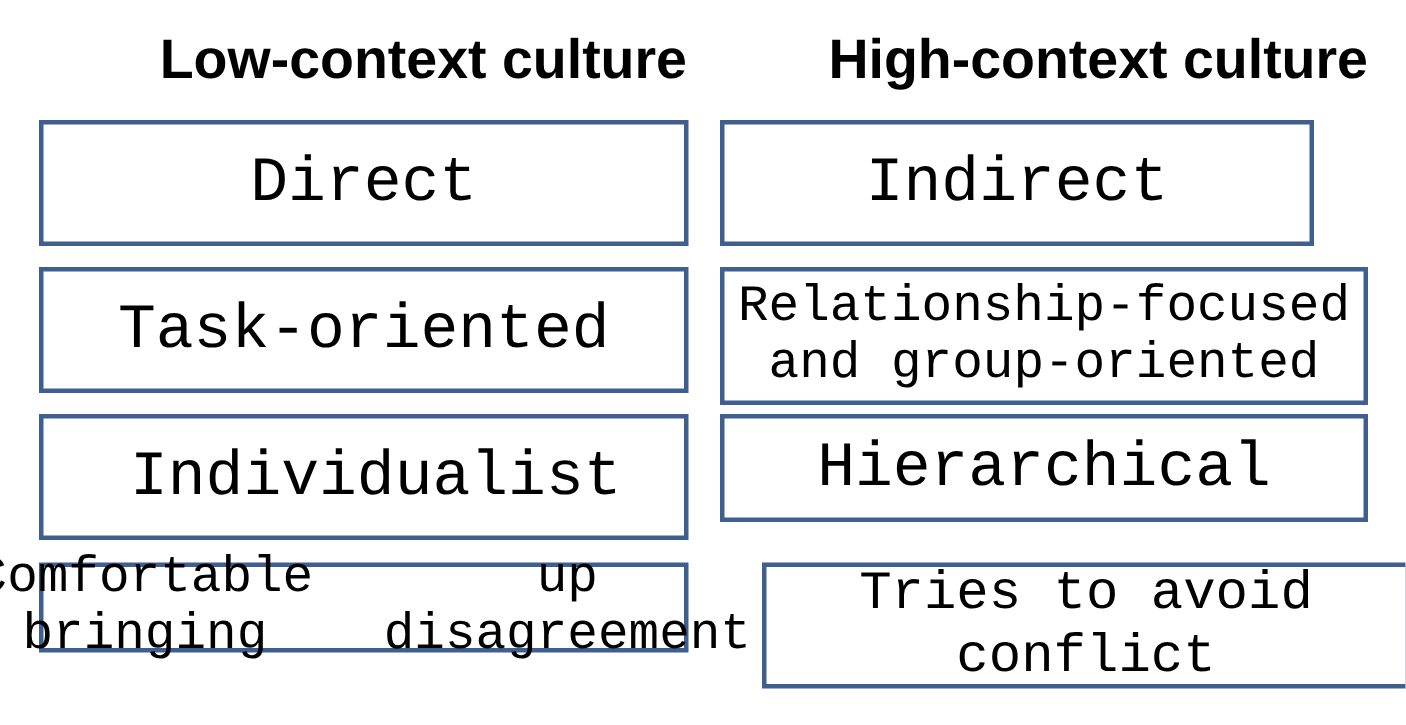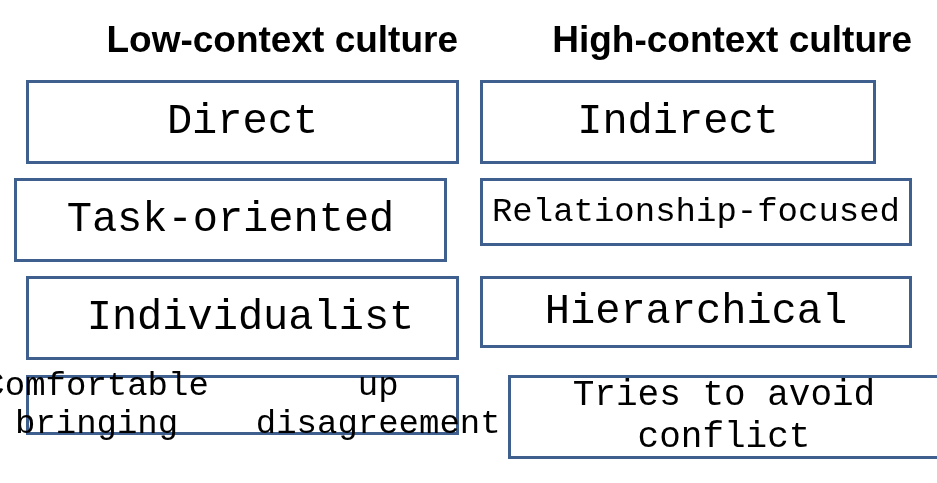--- a/index.html
+++ b/index.html
@@ -18,35 +18,36 @@
 </style>
 </head>
 <body>
 
 <div class="header h-left">Low-context culture</div>
 <div class="header h-right">High-context culture</div>
 
 <div class="box big" style="left:26px; top:80px; width:433px; height:84px;">
   <span>Direct</span>
 </div>
-<div class="box big" style="left:14px; top:178px; width:433px; height:84px;">
+<div class="box big" style="left:26px; top:178px; width:433px; height:84px;">
   <span>Task-oriented</span>
 </div>
 <div class="box big" style="left:26px; top:276px; width:433px; height:84px;padding-left:16px;">
   <span>Individualist</span>
 </div>
 <div class="box two" style="left:26px; top:375px; width:433px; height:60px; flex-direction:row;gap:47px;">
   <span>Comfortable bringing</span>
   <span>up disagreement</span>
 </div>
 
 <div class="box big" style="left:480px; top:80px; width:396px; height:84px;">
   <span>Indirect</span>
 </div>
-<div class="box two" style="left:480px; top:178px; width:432px; height:68px; flex-direction:column;">
+<div class="box two" style="left:480px; top:178px; width:432px; height:92px; flex-direction:column;">
   <span>Relationship-focused</span>
+  <span>and group-oriented</span>
 </div>
 <div class="box big" style="left:480px; top:276px; width:432px; height:72px;">
   <span>Hierarchical</span>
 </div>
 <div class="box mid" style="left:480px; top:375px; width:432px; height:84px;margin-left:28px;">
   <span>Tries to avoid conflict</span>
 </div>
 
 </body></html>

